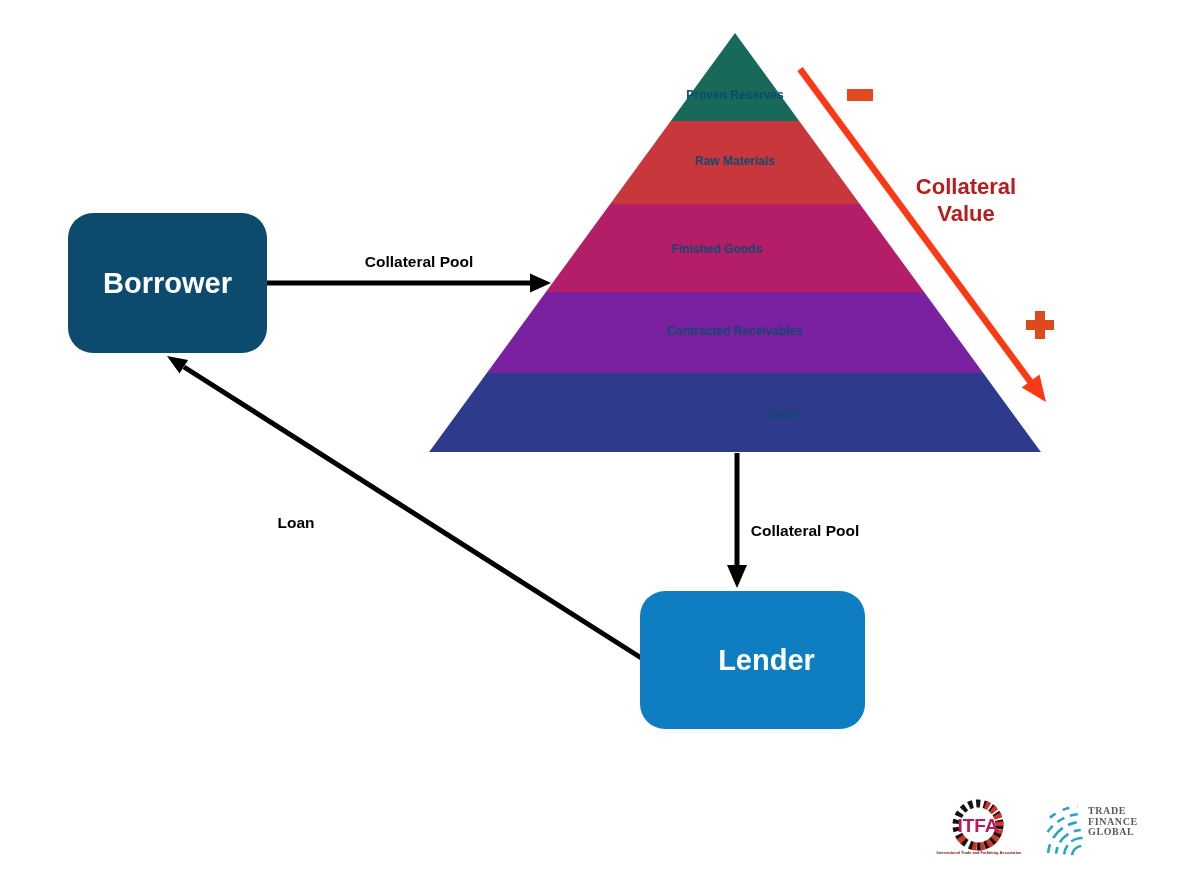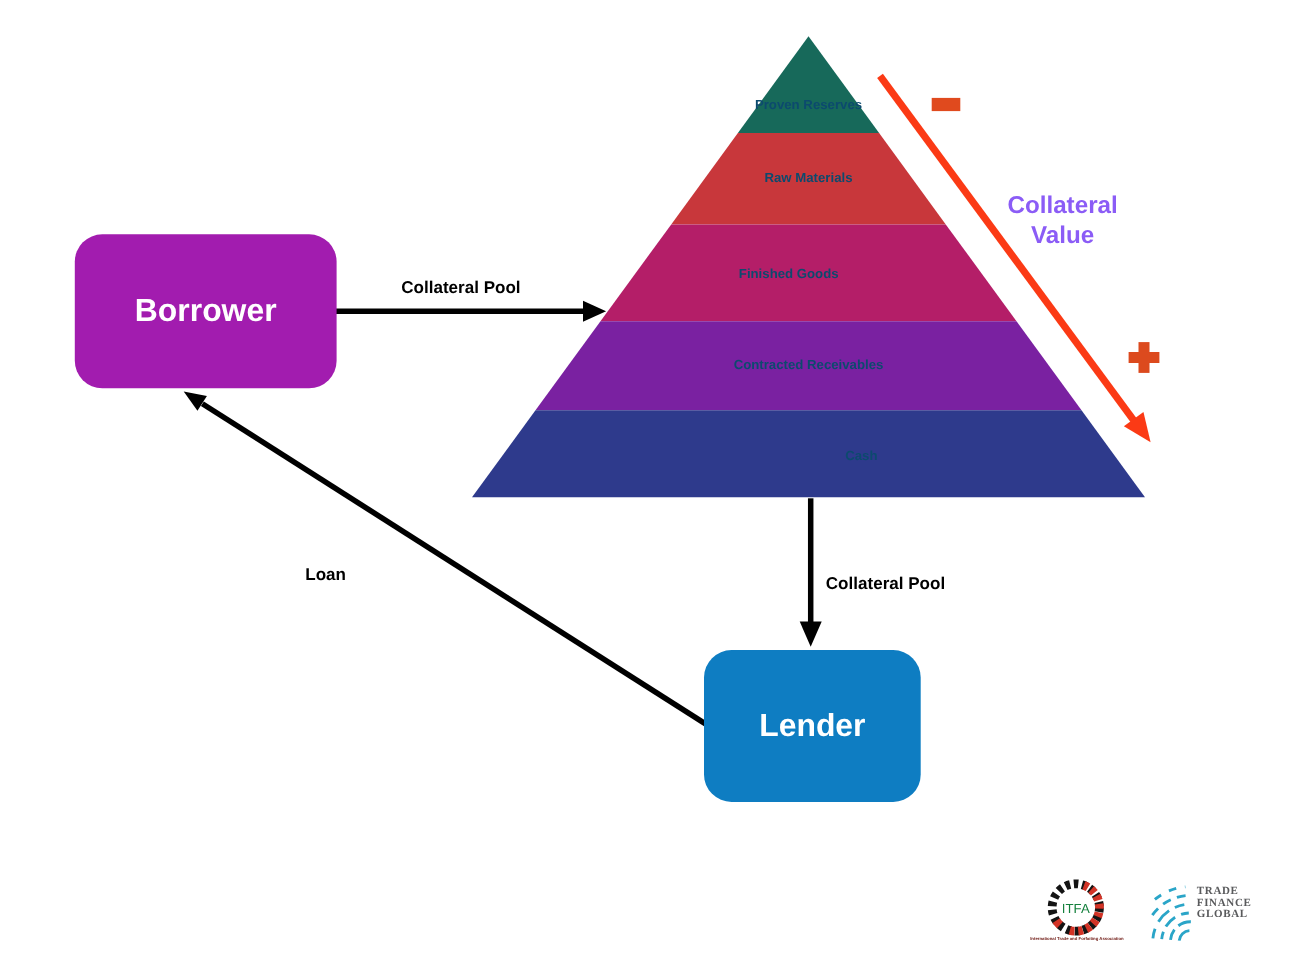--- a/index.html
+++ b/index.html
@@ -17,40 +17,40 @@
     color:#0c4a6e;font-weight:bold;font-size:12px;line-height:20px;
     text-align:center;white-space:nowrap;
   }
   .pyr-label.wrap{white-space:normal;width:100px;}
   
   .node-box{
     position:absolute;border-radius:25px;
     display:flex;align-items:center;justify-content:center;
     color:#ffffff;font-weight:bold;font-size:29px;
   }
-  .borrower{left:68px;top:213px;width:238px;height:140px;background:#a21caf;}
-  .lender{left:640px;top:591px;width:197px;height:138px;background:#0E7DC2;}
+  .borrower{left:68px;top:213px;width:199px;height:140px;background:#0c4a6e;}
+  .lender{left:640px;top:591px;width:197px;height:138px;background:#0E7DC2;padding-left:28px;}
   
   .edge-label{
     position:absolute;transform:translate(-50%,-50%);
     color:#000000;font-weight:bold;font-size:15.5px;white-space:nowrap;
   }
   .cp-top{left:419px;top:262px;}
   .cp-down{left:805px;top:531px;}
   .loan{left:296px;top:523px;}
   
   .value-label{
     position:absolute;left:966px;top:200px;transform:translate(-50%,-50%);
     width:140px;text-align:center;
-    color:#8b5cf6;font-weight:bold;font-size:22px;line-height:27px;
+    color:#b91c1c;font-weight:bold;font-size:22px;line-height:27px;
   }
   
   .itfa-acronym{
     position:absolute;left:978px;top:826px;transform:translate(-50%,-50%);
-    color:#15803d;font-weight:normal;font-size:12px;letter-spacing:0px;
+    color:#be185d;font-weight:bold;font-size:19px;letter-spacing:0px;
   }
   .itfa-caption{
     position:absolute;left:979px;top:853px;transform:translate(-50%,-50%) scale(0.52);
     white-space:nowrap;color:#6E1812;font-weight:bold;font-size:7.5px;
   }
   .tfg-text{
     position:absolute;left:1088px;top:806px;
     color:#595A5C;font-weight:bold;font-size:10px;line-height:10.5px;
     letter-spacing:0.6px;
   }

